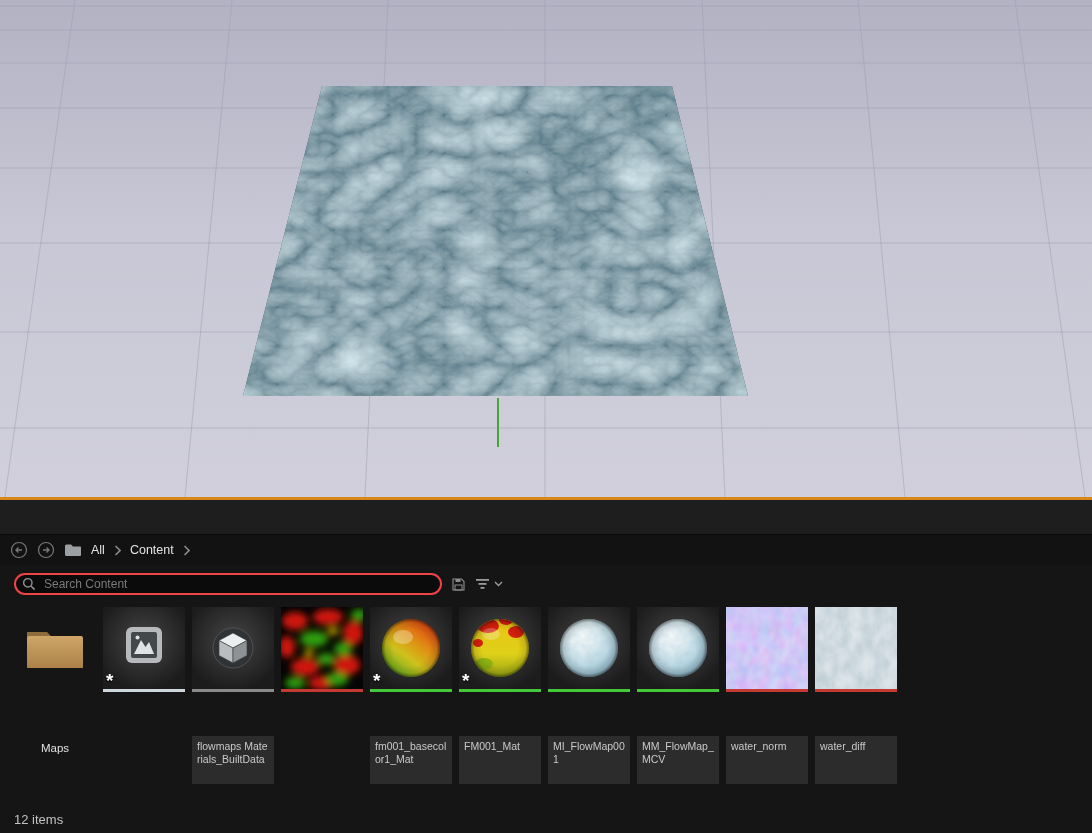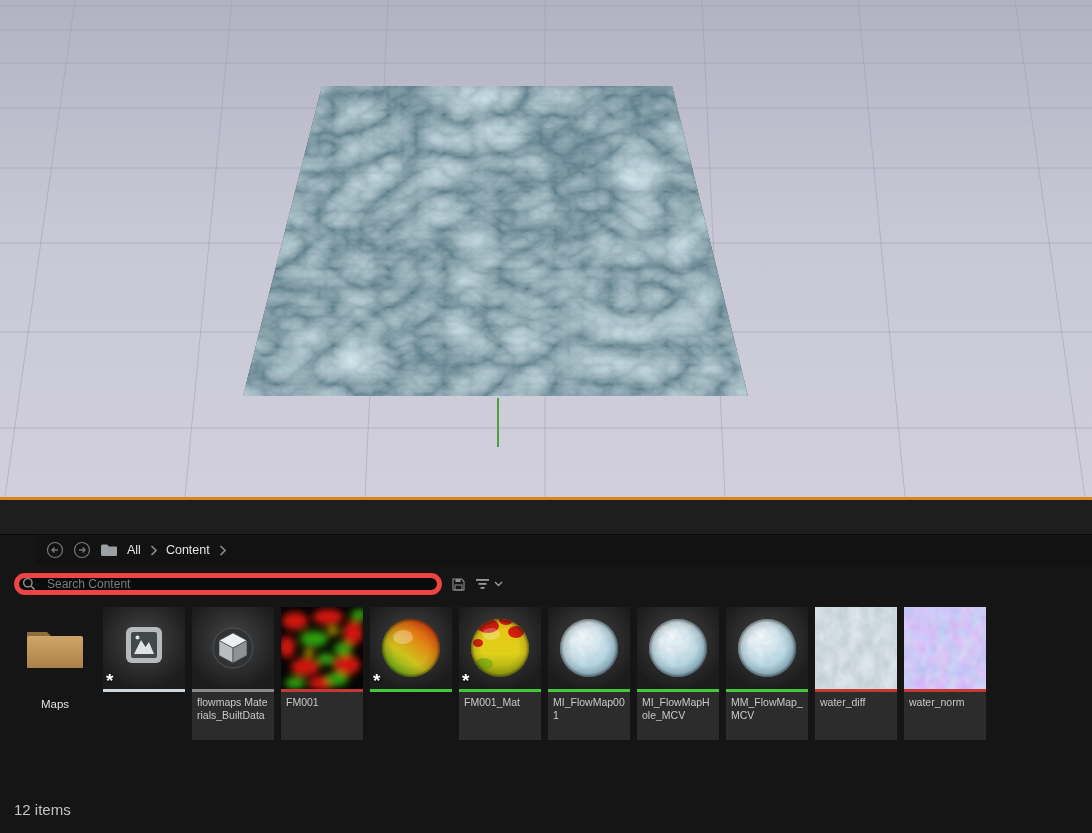--- a/index.html
+++ b/index.html
@@ -6,53 +6,53 @@
   body{
     width:1092px;height:833px;overflow:hidden;background:#151515;
     font-family:"Liberation Sans","DejaVu Sans",sans-serif;
     -webkit-font-smoothing:antialiased;
   }
   .viewport{position:relative;width:1092px;height:497px;background:#c4c3d1;}
   .viewport svg{display:block;}
   .splitter{height:3px;width:100%;}
   .cb{position:relative;width:1092px;height:333px;background:#151515;}
   .cb-titlebar{height:34px;background:#1e1e1e;border-bottom:1px solid #0a0a0a;}
-  .cb-nav{height:30px;display:flex;align-items:center;gap:9px;padding:0 10px;background:#121212;margin-left:36px;}
+  .cb-nav{height:30px;display:flex;align-items:center;gap:9px;padding:0 10px;background:#121212;}
   .nav-btn{display:flex;align-items:center;background:none;border:none;padding:0;cursor:pointer;}
   .crumb{color:#e2e2e2;font-size:12.5px;cursor:pointer;}
   .cb-search{display:flex;align-items:center;gap:10px;padding:8px 0 0 14px;}
   .search-wrap{position:relative;width:428px;}
   .search-input{
     width:100%;box-sizing:border-box;height:22px;background:#0b0b0b;
-    border:5px solid #ef4444;border-radius:12px;color:#cfcfcf;font-size:12px;
+    border:2px solid #ef4444;border-radius:12px;color:#cfcfcf;font-size:12px;
     padding:0 10px 0 28px;outline:none;
   }
   .search-input::placeholder{color:#7b7b7b;}
   .search-glass{position:absolute;left:8px;top:4px;}
   .icon-btn{display:flex;align-items:center;gap:4px;background:none;border:none;padding:0;cursor:pointer;}
   .tiles{display:flex;align-items:flex-start;gap:7px;padding:12px 0 0 14px;}
   .tile{width:82px;cursor:pointer;flex:none;}
   .thumb{position:relative;width:82px;height:82px;display:flex;align-items:center;justify-content:center;overflow:hidden;}
   .thumb-dark{background:radial-gradient(circle at 50% 42%, #464646, #1c1c1c 78%);}
   .thumb-basecolor{
     background:
       linear-gradient(0deg, rgba(250,180,20,.55), rgba(250,180,20,0) 45%),
       linear-gradient(90deg, #35a81e 0%, #35a81e 20%, #c8c01e 45%, #e08b18 60%, #e04414 80%, #d82c10 100%);
   }
   .stripe{height:3px;}
   .label{
     background:#2c2c2c;min-height:48px;box-sizing:border-box;padding:4px 5px;
-    font-size:10.5px;line-height:12.5px;color:#c9c9c9;word-break:break-all;text-align:left;
+    font-size:10.5px;line-height:12.5px;color:#c9c9c9;word-break:break-all;text-align:left;margin-top:44px;
   }
   .folder-tile .thumb{background:none;}
   .folder-label{background:none;text-align:center;color:#e0e0e0;font-size:11.5px;
     word-break:normal;min-height:0;padding-top:9px;}
   .dirty{position:absolute;left:3px;bottom:-3px;color:#fff;font-size:19px;font-weight:700;
     text-shadow:0 1px 2px rgba(0,0,0,.9);pointer-events:none;}
-  .cb-status{position:absolute;left:14px;bottom:15px;color:#c2c2c2;font-size:15px;}
+  .cb-status{position:absolute;left:14px;bottom:6px;color:#c2c2c2;font-size:13px;}
   .defs-holder{position:absolute;width:0;height:0;overflow:hidden;}
 </style>
 </head>
 <body>
 
 <svg class="defs-holder" aria-hidden="true">
   <defs>
     <linearGradient id="g-floor" x1="0" y1="0" x2="0" y2="1">
       <stop offset="0" stop-color="#b3b2c3"></stop>
       <stop offset="0.45" stop-color="#c8c7d5"></stop>
@@ -309,32 +309,32 @@
       <div class="label">flowmaps Materials_BuiltData</div>
     </div>
 
     <div class="tile">
       <div class="thumb">
         <svg width="82" height="82" viewBox="0 0 82 82">
             <use href="#sym-flowmap"></use>
           </svg>
       </div>
       <div class="stripe" style="background: rgb(194, 58, 49);"></div>
-      <div class="label">FM001</div>
     </div>
 
 
     <div class="tile">
       <div class="thumb thumb-dark">
         <svg width="82" height="82" viewBox="0 0 82 82">
             <use href="#sym-mat1"></use>
           </svg>
         <span class="dirty">*</span>
       </div>
       <div class="stripe" style="background: rgb(69, 199, 58);"></div>
+      <div class="label">fm001_basecolor1_Mat</div>
     </div>
 
     <div class="tile">
       <div class="thumb thumb-dark">
         <svg width="82" height="82" viewBox="0 0 82 82">
             <use href="#sym-mat2"></use>
           </svg>
         <span class="dirty">*</span>
       </div>
       <div class="stripe" style="background: rgb(69, 199, 58);"></div>
@@ -344,58 +344,49 @@
     <div class="tile">
       <div class="thumb thumb-dark">
         <svg width="82" height="82" viewBox="0 0 82 82">
             <use href="#sym-watersphere"></use>
           </svg>
       </div>
       <div class="stripe" style="background: rgb(69, 199, 58);"></div>
       <div class="label">MI_FlowMap001</div>
     </div>
 
-    <div class="tile">
-      <div class="thumb thumb-dark">
-        <svg width="82" height="82" viewBox="0 0 82 82">
-            <use href="#sym-watersphere"></use>
-          </svg>
-      </div>
-      <div class="stripe" style="background: rgb(69, 199, 58);"></div>
-      <div class="label">MI_FlowMapHole_MCV</div>
-    </div>
 
     <div class="tile">
       <div class="thumb thumb-dark">
         <svg width="82" height="82" viewBox="0 0 82 82">
             <use href="#sym-watersphere"></use>
           </svg>
       </div>
       <div class="stripe" style="background: rgb(69, 199, 58);"></div>
       <div class="label">MM_FlowMap_MCV</div>
     </div>
 
     <div class="tile">
       <div class="thumb">
         <svg width="82" height="82" viewBox="0 0 82 82">
+            <use href="#sym-waternorm"></use>
+          </svg>
+      </div>
+      <div class="stripe" style="background: rgb(194, 58, 49);"></div>
+      <div class="label">water_norm</div>
+    </div>
+
+    <div class="tile">
+      <div class="thumb">
+        <svg width="82" height="82" viewBox="0 0 82 82">
             <use href="#sym-waterdiff"></use>
           </svg>
       </div>
       <div class="stripe" style="background: rgb(194, 58, 49);"></div>
       <div class="label">water_diff</div>
-    </div>
-
-    <div class="tile">
-      <div class="thumb">
-        <svg width="82" height="82" viewBox="0 0 82 82">
-            <use href="#sym-waternorm"></use>
-          </svg>
-      </div>
-      <div class="stripe" style="background: rgb(194, 58, 49);"></div>
-      <div class="label">water_norm</div>
     </div>
 
   </div>
 
   <div class="cb-status">
     <span>12 items</span>
   </div>
 
 </div>
 

